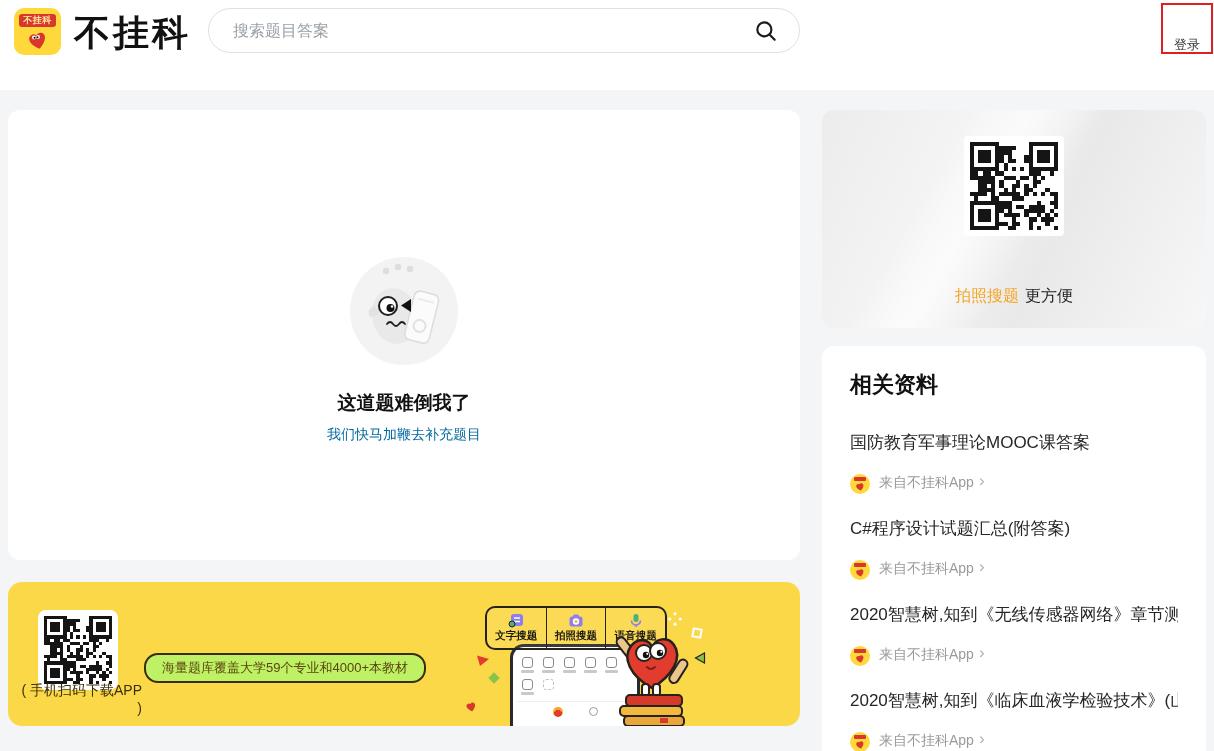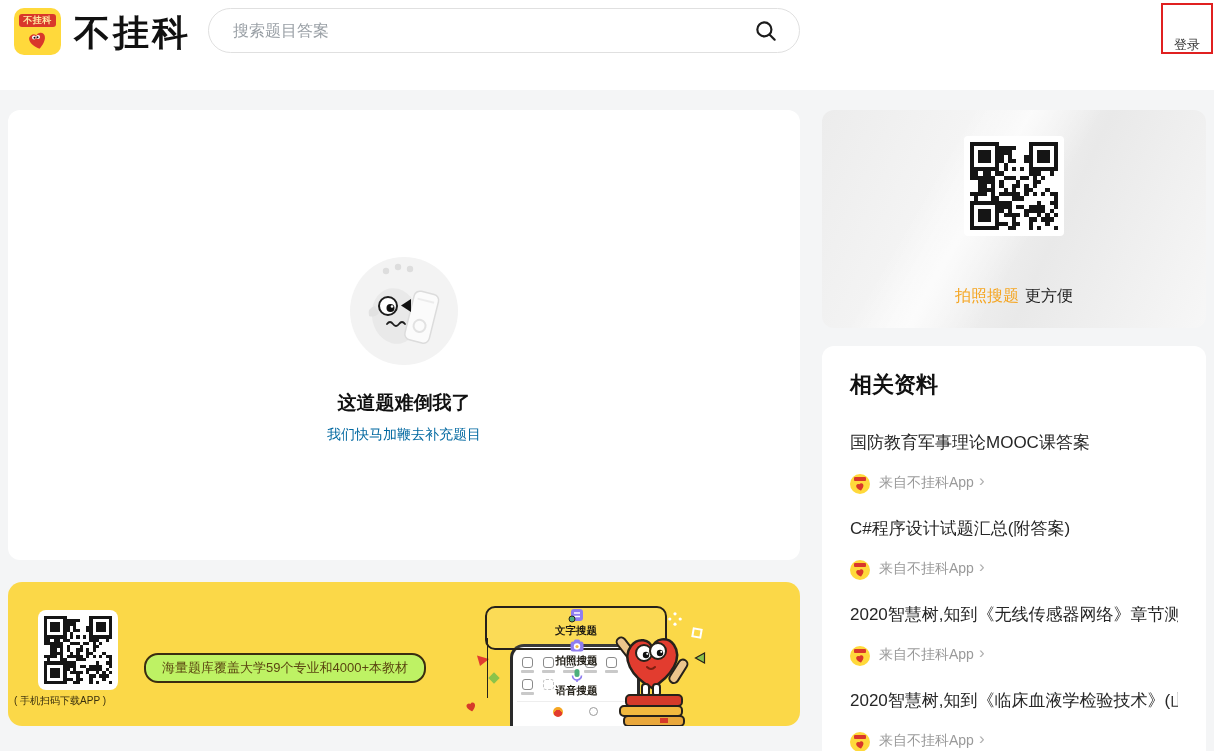--- a/index.html
+++ b/index.html
@@ -47,27 +47,27 @@
   .rel-item-title { font-size:17px; color:#262626; line-height:22px; margin-bottom:20px; white-space:nowrap; overflow:hidden; cursor:pointer; }
   .rel-src { display:flex; align-items:flex-start; height:20px; cursor:pointer; }
   .mini-app { position:relative; width:20px; height:20px; border-radius:50%; background:#ffd93b; margin-right:9px; flex:none; overflow:hidden; }
   .mini-app .bar { position:absolute; left:4px; top:3px; width:12px; height:4px; border-radius:1px; background:#d9372b; }
   .mini-app svg { position:absolute; left:4px; top:7px; }
   .rel-src-label { font-size:14px; color:#9a9a9a; }
   .rel-chev { font-size:17px; color:#b0b0b0; margin-left:5px; line-height:14px; }
   
   .banner { position:absolute; left:8px; top:582px; width:792px; height:144px; border-radius:14px; background:#fbd848; overflow:hidden; }
   .b-qr { position:absolute; left:30px; top:28px; width:80px; height:80px; background:#fff; border-radius:8px; padding:6px; z-index:2; }
-  .b-caption { position:absolute; left:6px; top:112px; width:128px; text-align:left; font-size:10px; color:#3a300e; z-index:2; }
+  .b-caption { position:absolute; left:6px; top:100px; width:128px; text-align:right; font-size:14px; color:#3a300e; z-index:2; }
   .b-title { position:absolute; left:124px; top:14px; font-size:31px; font-weight:900; color:#fff; letter-spacing:2px;
     -webkit-text-stroke:6px #26211a; paint-order:stroke fill; text-shadow:3px 4px 0 rgba(38,33,26,.85); z-index:2; }
   .b-badge { position:absolute; left:136px; top:71px; padding:4px 16px; background:#bef264; border:2px solid #3a2c10;
     border-radius:14px; font-size:13px; font-weight:normal; color:#5a4510; white-space:nowrap; z-index:2; }
   .b-features { position:absolute; left:477px; top:24px; width:182px; height:44px; border:2px solid #26211a; border-radius:10px;
-    display:flex; z-index:3; background:rgba(255,255,255,0.08);flex-direction:column; }
+    display:flex; z-index:3; background:rgba(255,255,255,0.08); }
   .b-feature { flex:1; display:flex; flex-direction:column; align-items:center; justify-content:center; }
   .b-feature + .b-feature { border-left:1.5px solid #26211a; }
   .b-feature-label { font-size:10.5px; font-weight:bold; color:#1d1a12; margin-top:1px; white-space:nowrap; }
   .b-phone { position:absolute; left:502px; top:62px; width:130px; height:82px; background:#fff; border:3px solid #2a2a2a;
     border-bottom:none; border-radius:14px 14px 0 0; z-index:1; padding:10px 8px 0; }
   .ph-row { display:flex; gap:8px; margin-bottom:6px; }
   .ph-app { width:13px; display:flex; flex-direction:column; align-items:center; }
   .ph-app .sq { width:11px; height:11px; border:1.5px solid #8a8a8a; border-radius:3px; }
   .ph-app .lb { width:13px; height:3px; background:#c9c9c9; border-radius:1px; margin-top:2px; }
   .ph-div { height:1px; background:#eee; margin:4px -4px 5px; }

